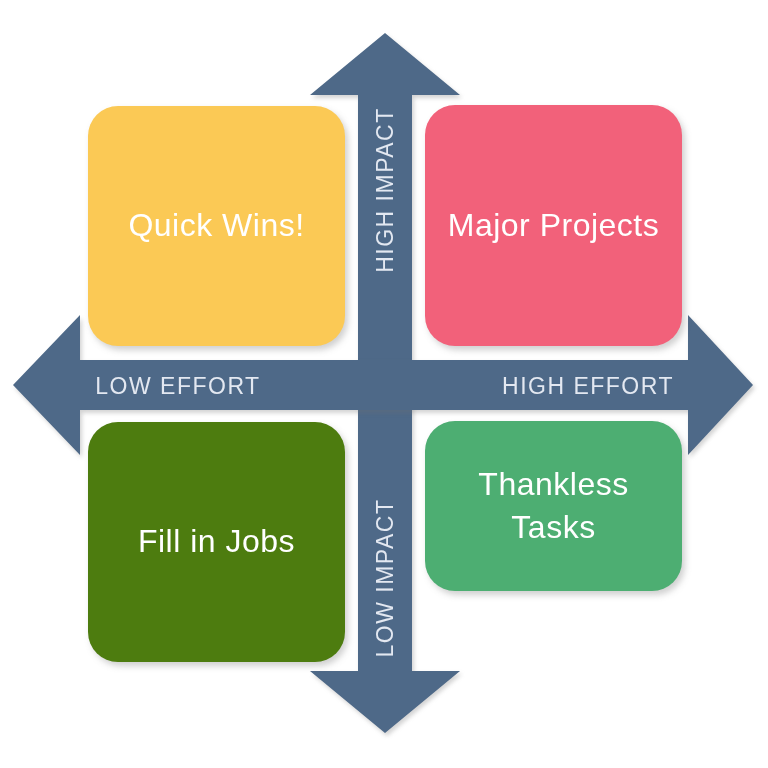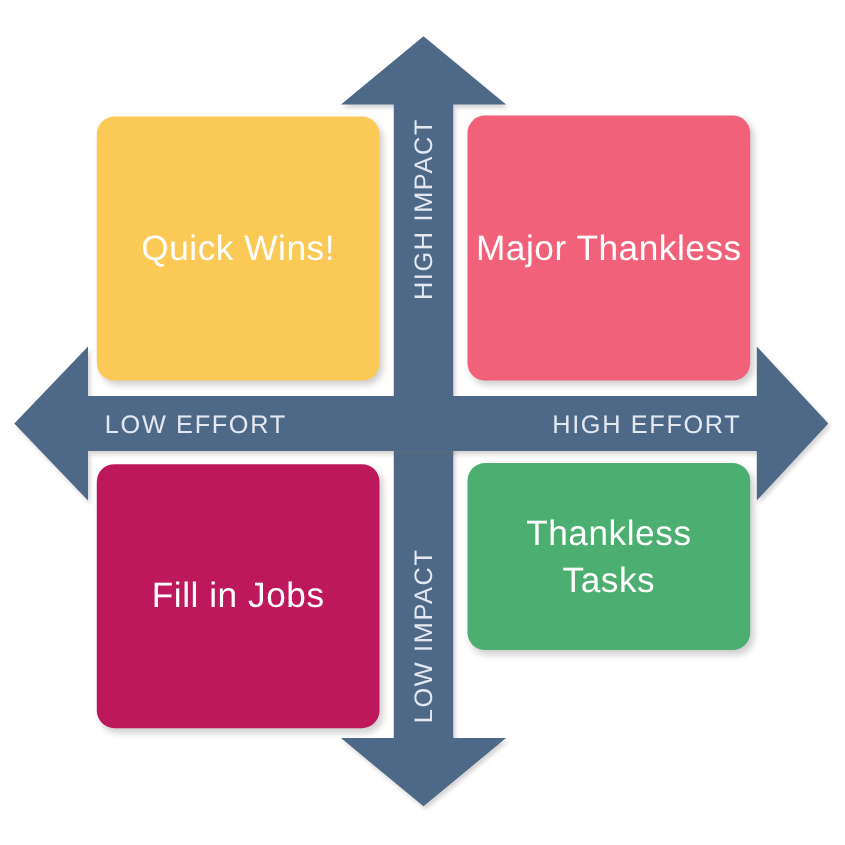--- a/index.html
+++ b/index.html
@@ -26,21 +26,21 @@
     filter: drop-shadow(2px 3px 2px rgba(110,110,110,0.30));
   }
   .axis-label {
     font-family: "Liberation Sans", sans-serif;
     font-size: 23px;
     letter-spacing: 1.5px;
     font-weight: 400;
   }
   .quadrant {
     position: absolute;
-    border-radius: 16px;
+    border-radius: 30px;
     box-shadow: 3px 4px 6px rgba(120,120,120,0.35);
     display: flex;
     align-items: center;
     justify-content: center;
     text-align: center;
   }
   .quadrant-label {
     color: #ffffff;
     font-size: 32px;
     line-height: 1.35;
@@ -70,24 +70,24 @@
     <text class="axis-label" x="178" y="386" text-anchor="middle" dominant-baseline="central" fill="#E3E8F1">LOW EFFORT</text>
 
     <text class="axis-label" x="588" y="386" text-anchor="middle" dominant-baseline="central" fill="#E3E8F1">HIGH EFFORT</text>
   </svg>
 
   <div class="quadrant q-quick-wins" style="background: rgb(251, 201, 85);">
     <div class="quadrant-label">Quick Wins!</div>
   </div>
 
   <div class="quadrant q-major-projects" style="background: rgb(242, 97, 122);">
-    <div class="quadrant-label">Major Thankless</div>
+    <div class="quadrant-label">Major Projects</div>
   </div>
 
-  <div class="quadrant q-fill-in-jobs" style="background: #be185d;">
+  <div class="quadrant q-fill-in-jobs" style="background: #4d7c0f;">
     <div class="quadrant-label">Fill in Jobs</div>
   </div>
 
   <div class="quadrant q-thankless" style="background: rgb(77, 174, 114);">
     <div class="quadrant-label">Thankless
 Tasks</div>
   </div>
 
 </div>
 

